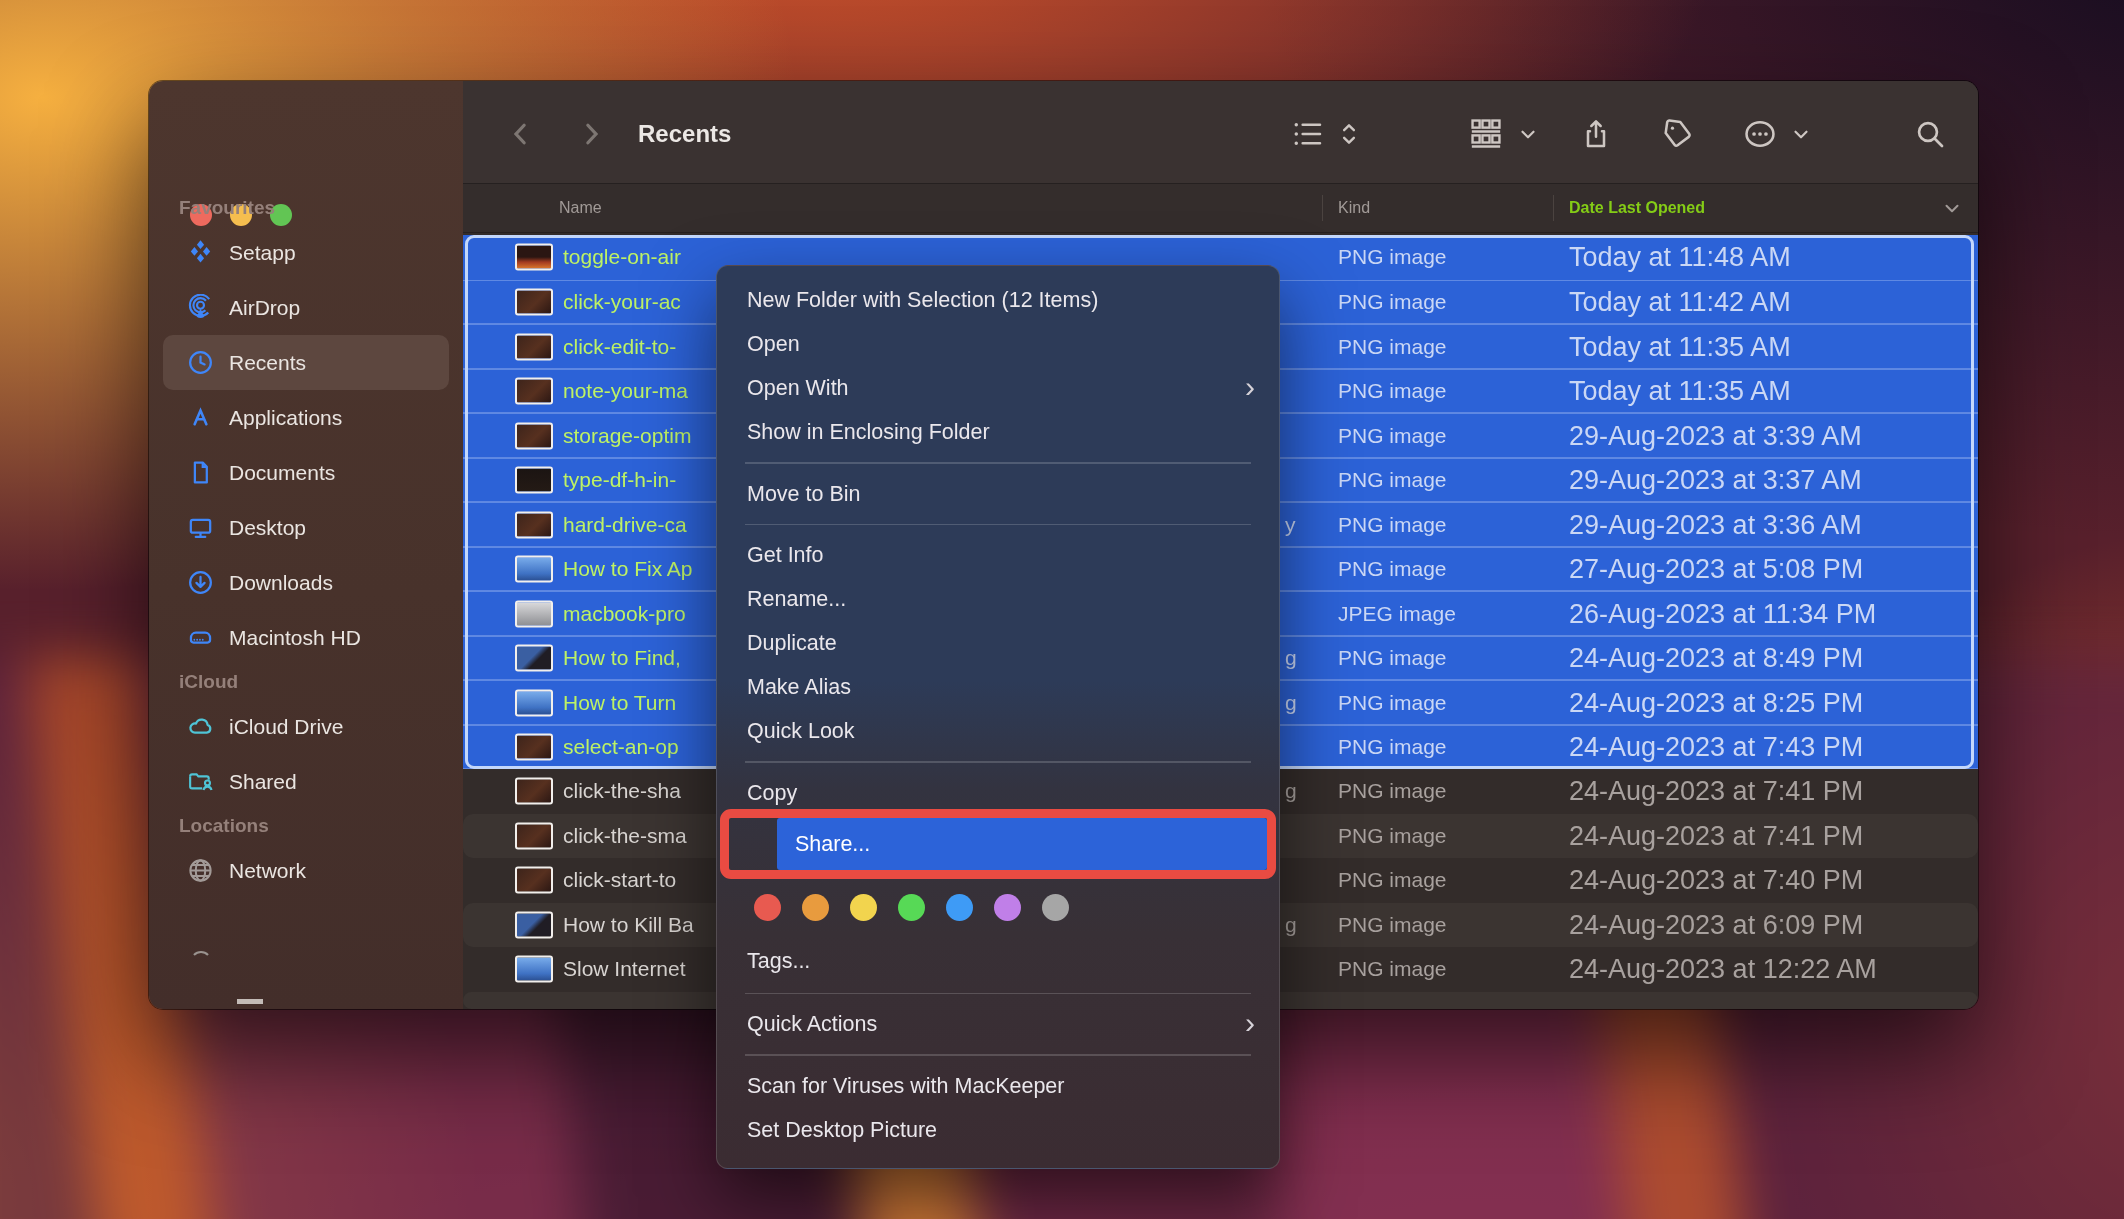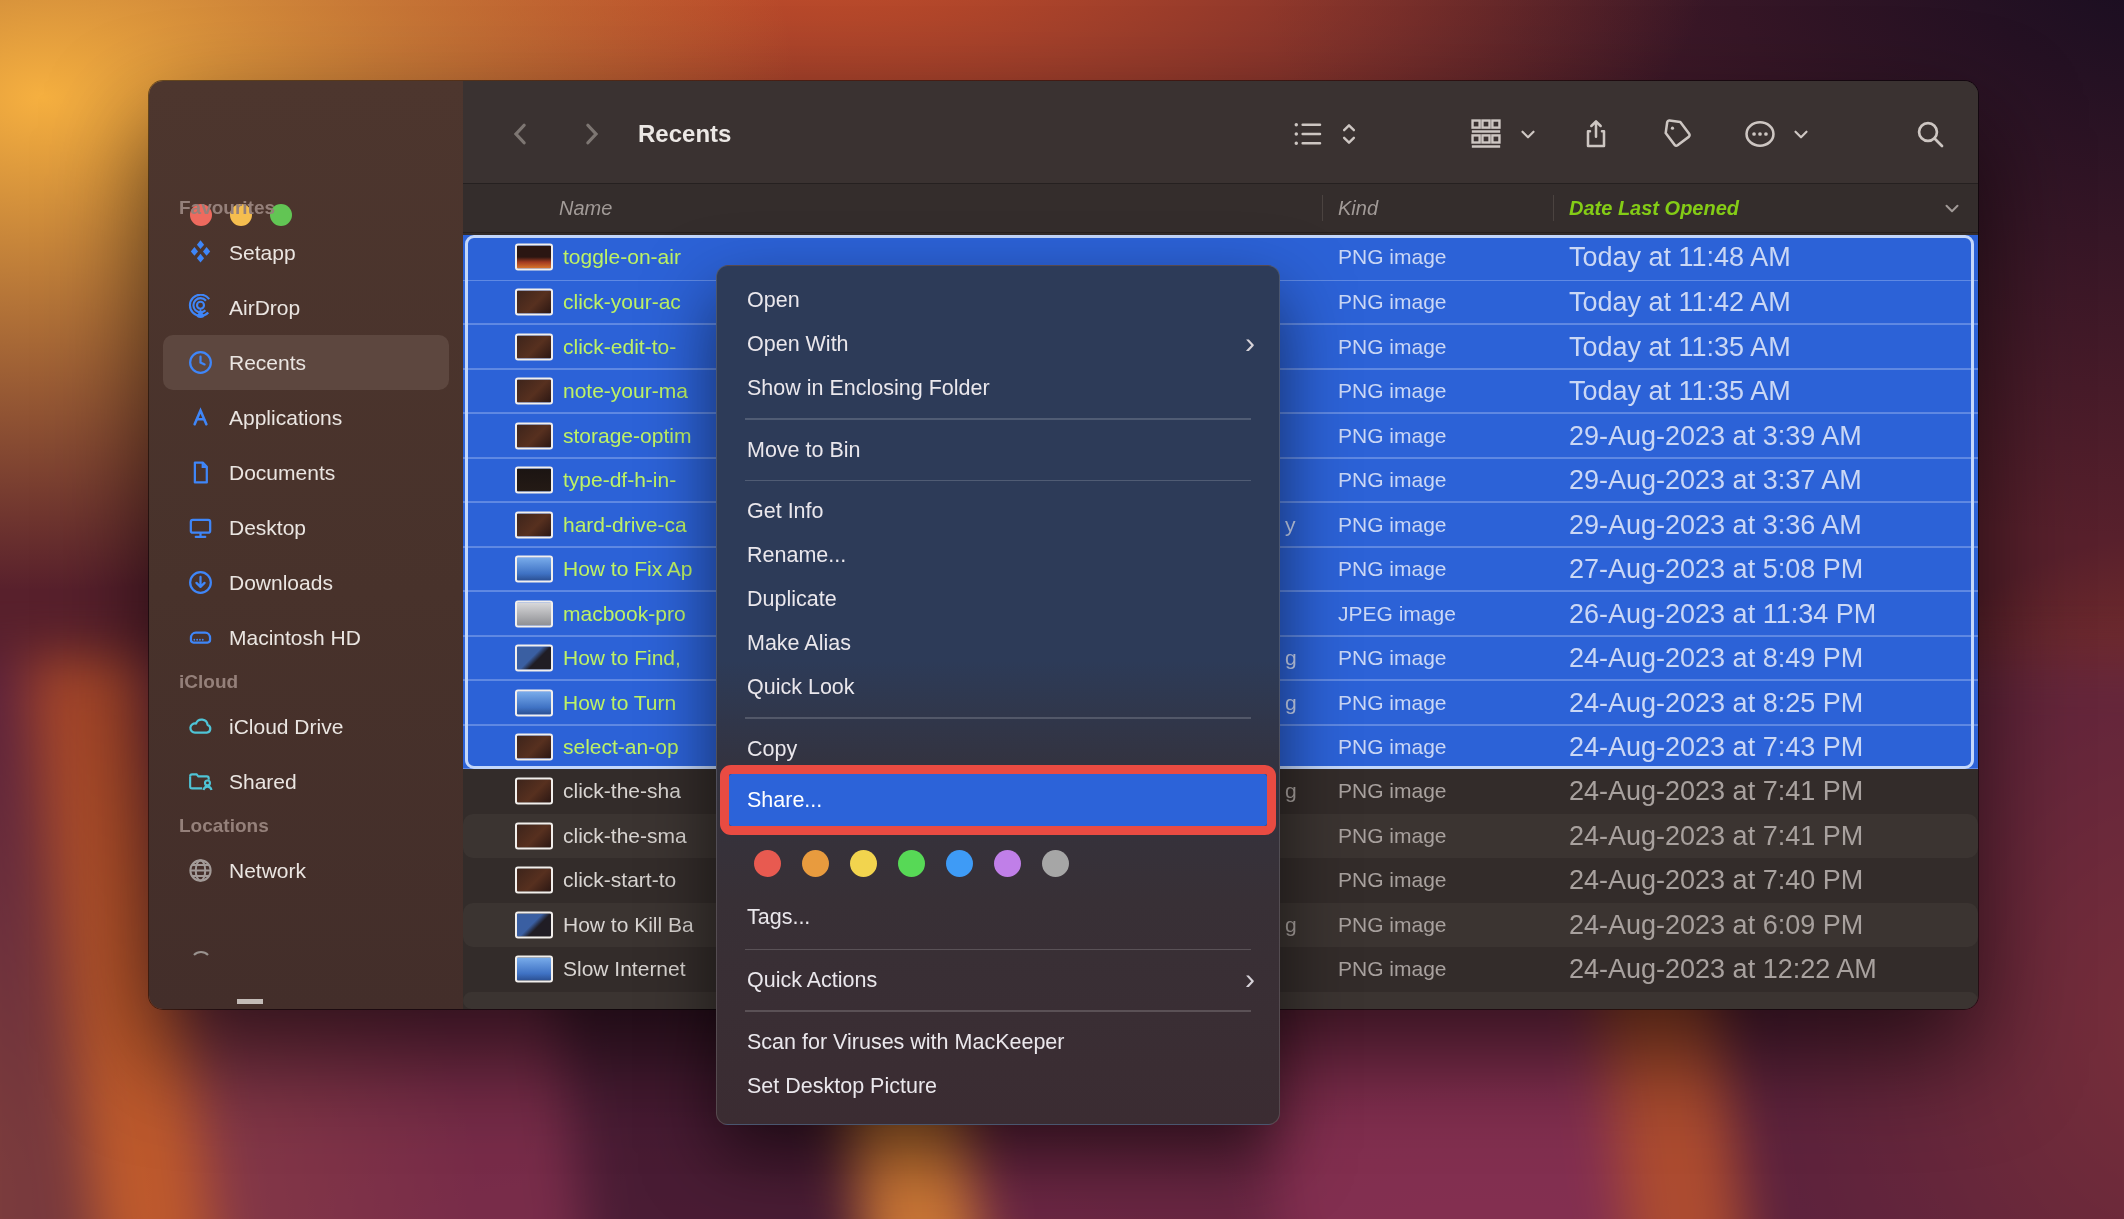--- a/index.html
+++ b/index.html
@@ -36,21 +36,21 @@
     border:2.5px solid transparent;border-top-color:#9a938f;}
   .trunc-dash{position:absolute;left:88px;top:918px;width:26px;height:5px;background:#d9d4d0;opacity:.85;}
   
   .main{flex:1;position:relative;background:#332c2a;}
   .toolbar{position:absolute;top:0;left:0;right:0;height:103px;background:#3a3231;border-bottom:1px solid #252020;}
   .navbtn{position:absolute;top:53px;transform:translate(-50%,-50%);color:#7d7672;}
   .wtitle{position:absolute;left:175px;top:53px;transform:translateY(-50%);
     font-size:24px;font-weight:700;color:#ece8e5;}
   .tbi{position:absolute;top:53px;transform:translate(-50%,-50%);color:#cdc6c2;}
   .headers{position:absolute;top:103px;left:0;right:0;height:49px;background:#342d2c;border-bottom:1px solid #262020;}
-  .hlabel{position:absolute;top:50%;transform:translateY(-50%);font-size:20px;color:#a19a97;white-space:nowrap;font-style:italic;}
+  .hlabel{position:absolute;top:50%;transform:translateY(-50%);font-size:16px;color:#a19a97;white-space:nowrap;}
   .hlabel.hbold{color:#84cc16;font-weight:700;text-align:center;}
   .hdiv{position:absolute;top:11px;bottom:11px;width:1px;background:#4b4340;}
   .hchev{position:absolute;top:50%;transform:translateY(-50%);color:#a19a97;}
   
   .list{position:absolute;top:152px;left:0;right:0;bottom:0;overflow:hidden;}
   .rows{position:absolute;left:0;right:0;top:2px;}
   .row{height:44.5px;position:relative;}
   .row.r-sel{background:#2c62d7;}
   .row.r-line{box-shadow:0 -1px 0 rgba(225,235,255,.28) inset;border-top:1px solid rgba(215,228,255,.30);}
   .row.r-alt{background:#3b3431;border-radius:10px;}
@@ -73,21 +73,21 @@
     border-radius:9px;pointer-events:none;}
   
   .menu{position:absolute;left:716px;top:265px;width:564px;z-index:50;border-radius:12px;
     padding:12px 0 16px;border:1px solid rgba(255,255,255,.14);
     background:linear-gradient(180deg,#2d3b58 0%,#2d3b58 46%,#333340 58%,#383036 74%,#3b2c32 100%);
     box-shadow:0 30px 70px rgba(0,0,0,.55);}
   .mi{height:44px;line-height:44px;padding-left:30px;font-size:21.5px;color:#eae7ec;
     position:relative;white-space:nowrap;}
   .mi .sub{position:absolute;right:24px;top:-1px;font-size:30px;color:#d6d2d8;}
   .msep{height:1.5px;background:rgba(255,255,255,.17);margin:8px 28px;}
-  .redbox{margin:-6px 3px 0;height:70px;border:9px solid #e94b42;border-radius:11px;position:relative;z-index:3;}
+  .redbox{margin:-6px 3px 0;height:70px;border:9px solid #e94b42;border-radius:11px;position:relative;z-index:3;padding-left:48px;}
   .share-row{height:52px;line-height:52px;background:#2c63d9;border-radius:3px;color:#ffffff;
     padding-left:18px;font-size:21.5px;}
   .dots{height:58px;display:flex;align-items:center;padding-left:37px;gap:21px;}
   .dot{width:27px;height:27px;border-radius:50%;}
   .d0{background:#e85a50}.d1{background:#e89b3e}.d2{background:#f2d44e}.d3{background:#57d956}
   .d4{background:#3e9bf6}.d5{background:#c07fe8}.d6{background:#a6a6a6}
   .mi.tagsmi{height:48px;line-height:48px;}
   svg{display:block;}
 </style>
 </head>
@@ -440,20 +440,21 @@
           </div>
           <div class="strip18"></div>
         </div>
 
         <div class="sel-outline"></div>
       </div>
     </div>
   </div>
 
   <div class="menu">
+    <div class="mi">New Folder with Selection (12 Items)</div>
     <div class="mi">Open</div>
     <div class="mi">
       <span>Open With</span>
       <span class="sub">›</span>
     </div>
     <div class="mi">Show in Enclosing Folder</div>
     <div class="msep"></div>
     <div class="mi">Move to Bin</div>
     <div class="msep"></div>
     <div class="mi">Get Info</div>

